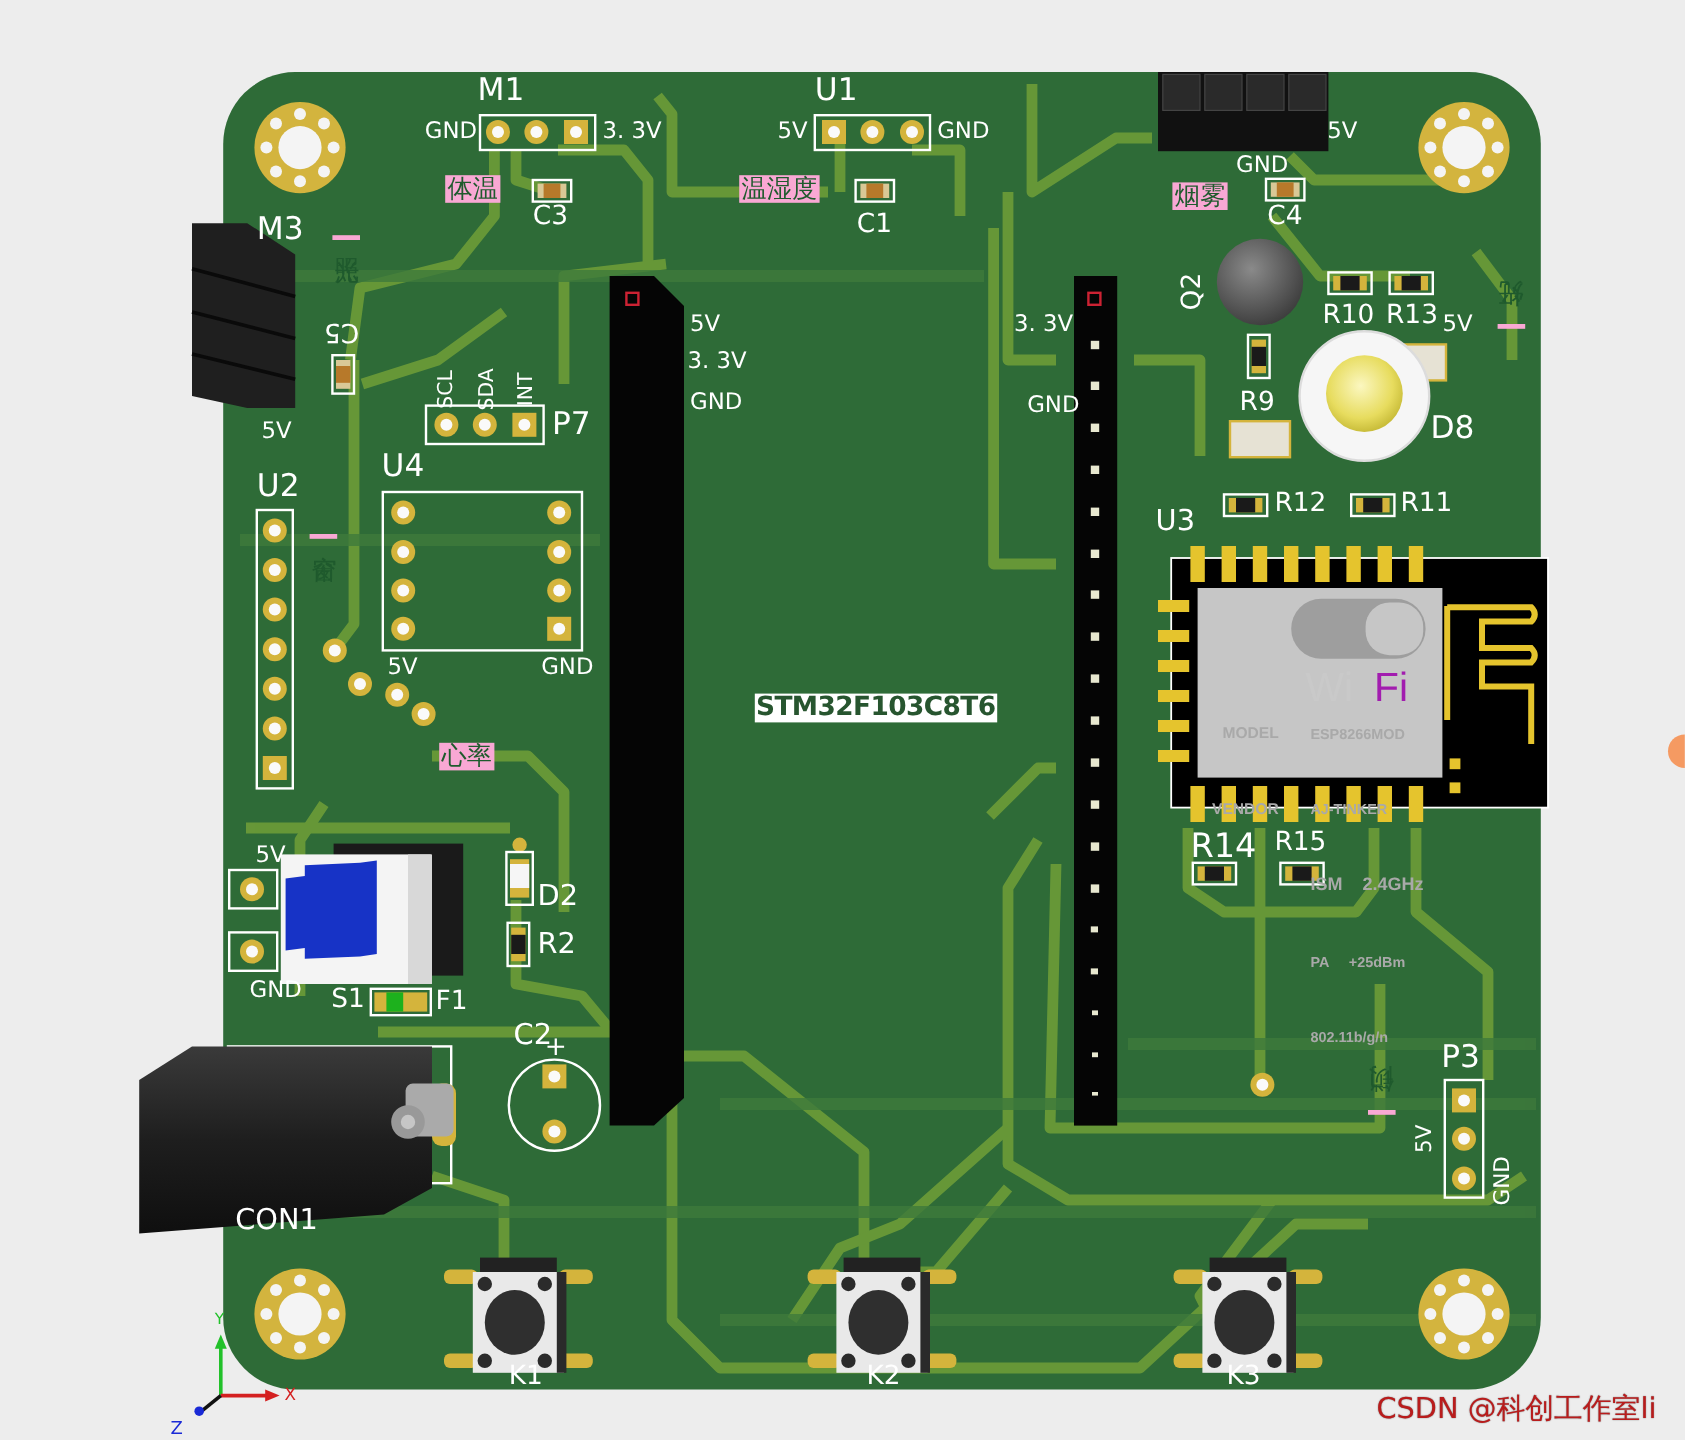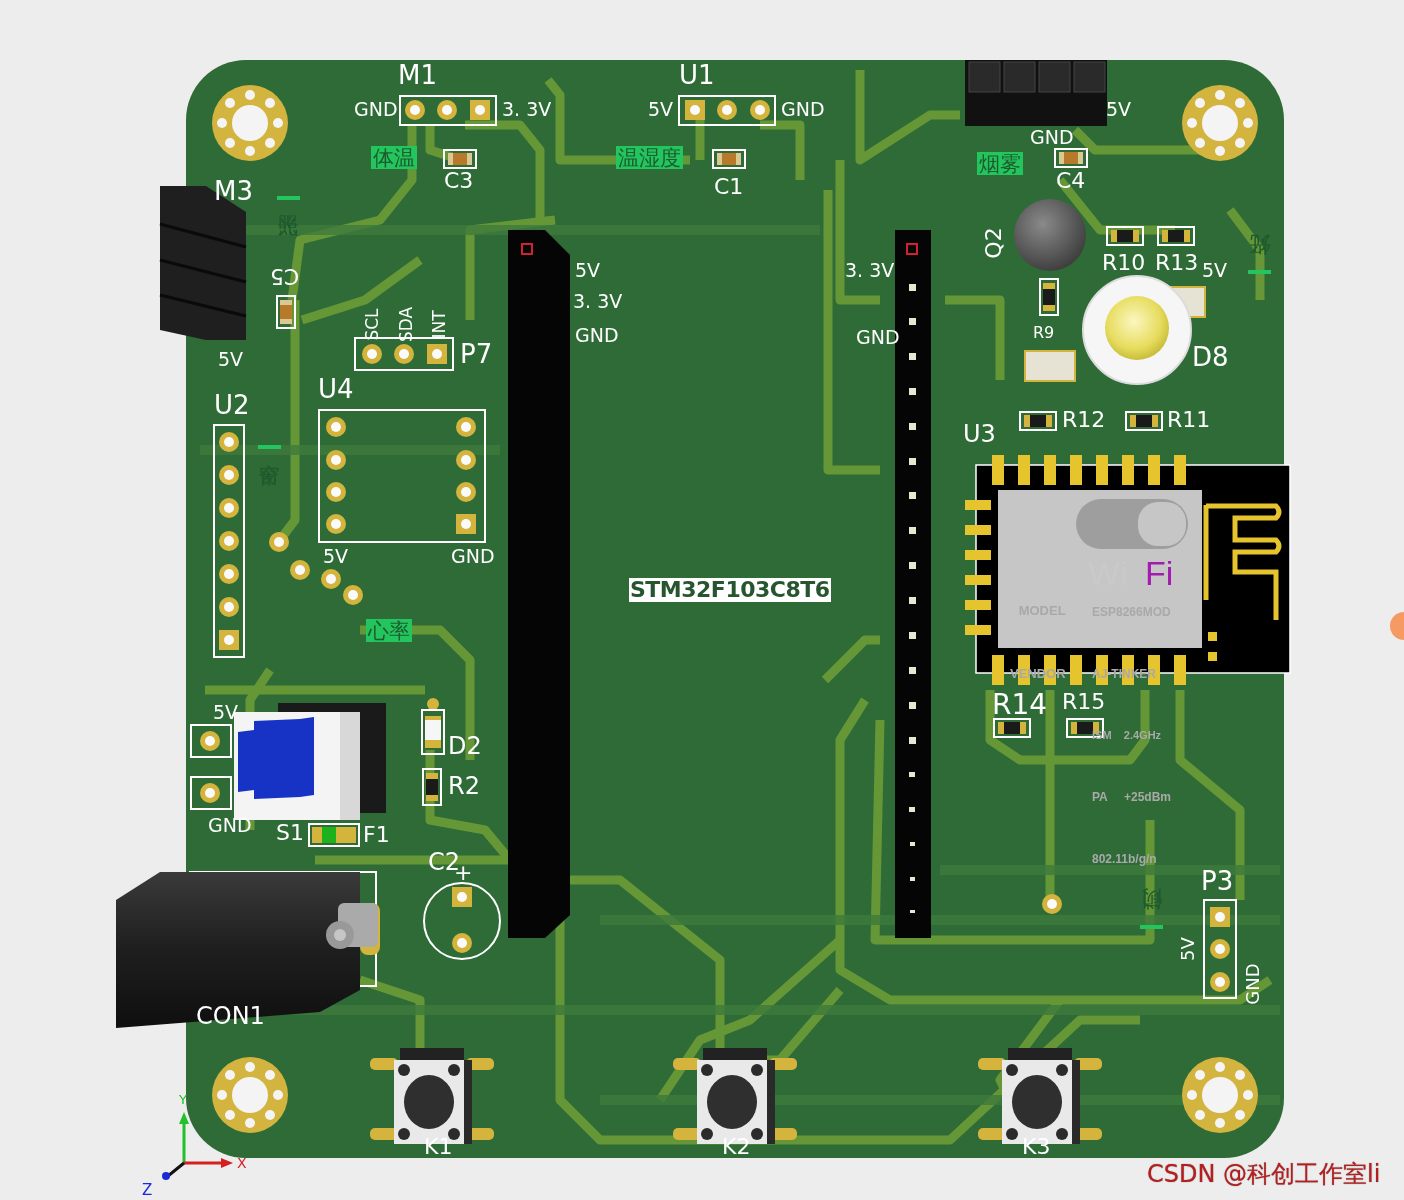--- a/index.html
+++ b/index.html
@@ -1,20 +1,20 @@
 <!DOCTYPE html>
 <html><head>
 <meta charset="utf-8">
 <style>
   html, body { margin:0; padding:0; }
   body { width:1404px; height:1200px; background:#ededed; position:relative; overflow:hidden;
          font-family:"DejaVu Sans", sans-serif; }
   #board-svg { position:absolute; left:0; top:0; }
   .lbl { position:absolute; color:#fff; font-family:"DejaVu Sans", sans-serif; white-space:nowrap; line-height:1; }
-  .cn { position:absolute; background:#22c55e; color:#1f5a2d; font-family:Liberation Sans, sans-serif; line-height:1; padding:1px 2px; }
+  .cn { position:absolute; background:#f9a8d4; color:#1f5a2d; font-family:Liberation Serif, serif; line-height:1; padding:1px 2px; }
   .cn.v { writing-mode:vertical-rl; padding:2px 1px; }
   .chip-txt { position:absolute; color:#a9a9a9; font-family:"Liberation Sans", sans-serif; font-weight:bold; line-height:1.18;margin-top:48px; }
   .wm { position:absolute; color:#b91c1c; text-shadow:0 0 1px #9a9a9a,0 0 1px #9a9a9a; font-family:"DejaVu Sans", sans-serif; }
 </style>
 </head>
 <body>
 
 <svg id="board-svg" width="1404" height="1200" viewBox="0 0 1404 1200">
   <defs>
     <radialGradient id="ledGrad" cx="45%" cy="40%" r="60%">
@@ -365,36 +365,36 @@
 <span class="lbl" style="left:575px;top:326px;font-size:19px;">GND</span>
 <span class="lbl" style="left:845px;top:261px;font-size:19px;">3. 3V</span>
 <span class="lbl" style="left:856px;top:328px;font-size:19px;">GND</span>
 <span class="cn" style="left:629px;top:578px;font-size:22px;font-weight:bold;font-family:'DejaVu Sans',sans-serif;background:#fff;color:#27552f;padding:1px 1px;letter-spacing:-0.5px;">STM32F103C8T6</span>
 
 <span class="lbl" style="left:978px;top:232px;font-size:22px;transform:rotate(-90deg);">Q2</span>
 <span class="lbl" style="left:1102px;top:252px;font-size:22px;">R10</span>
 <span class="lbl" style="left:1155px;top:252px;font-size:22px;">R13</span>
 <span class="lbl" style="left:1202px;top:261px;font-size:19px;">5V</span>
 <span class="cn v" style="left:1248px;top:270px;font-size:21px;transform:rotate(180deg);">灯光</span>
-<span class="lbl" style="left:1033px;top:325px;font-size:16px;">R9</span>
+<span class="lbl" style="left:1033px;top:325px;font-size:22px;">R9</span>
 <span class="lbl" style="left:1192px;top:344px;font-size:26px;">D8</span>
 <span class="lbl" style="left:1062px;top:409px;font-size:22px;">R12</span>
 <span class="lbl" style="left:1167px;top:409px;font-size:22px;">R11</span>
 
 <span class="lbl" style="left:963px;top:422px;font-size:24px;">U3</span>
 <span class="chip-txt" style="left:1088px;top:505px;font-size:34px;color:#c9c9c9;font-weight:normal;">Wi</span>
 <span class="chip-txt" style="left:1145px;top:505px;font-size:34px;color:#a21caf;font-weight:normal;">Fi</span>
 <div style="position:absolute;left:1010px;top:555px;text-align:right;">
   <div class="chip-txt" style="position:static;font-size:13px;">MODEL</div>
   <div class="chip-txt" style="position:static;font-size:13px;">VENDOR</div>
 </div>
 <div style="position:absolute;left:1092px;top:557px;">
   <div class="chip-txt" style="position:static;font-size:12px;white-space:pre;">ESP8266MOD</div>
   <div class="chip-txt" style="position:static;font-size:12px;white-space:pre;">AJ-TINKER</div>
-  <div class="chip-txt" style="position:static;font-size:11px;white-space:pre;">ISM    2.4GHz</div>
+  <div class="chip-txt" style="position:static;font-size:15px;white-space:pre;">ISM    2.4GHz</div>
   <div class="chip-txt" style="position:static;font-size:12px;white-space:pre;">PA     +25dBm</div>
   <div class="chip-txt" style="position:static;font-size:12px;white-space:pre;">802.11b/g/n</div>
 </div>
 <span class="lbl" style="left:992px;top:691px;font-size:28px;">R14</span>
 <span class="lbl" style="left:1062px;top:691px;font-size:22px;">R15</span>
 
 <span class="lbl" style="left:213px;top:703px;font-size:19px;">5V</span>
 <span class="lbl" style="left:208px;top:816px;font-size:19px;">GND</span>
 <span class="lbl" style="left:276px;top:822px;font-size:22px;">S1</span>
 <span class="lbl" style="left:363px;top:824px;font-size:22px;">F1</span>

